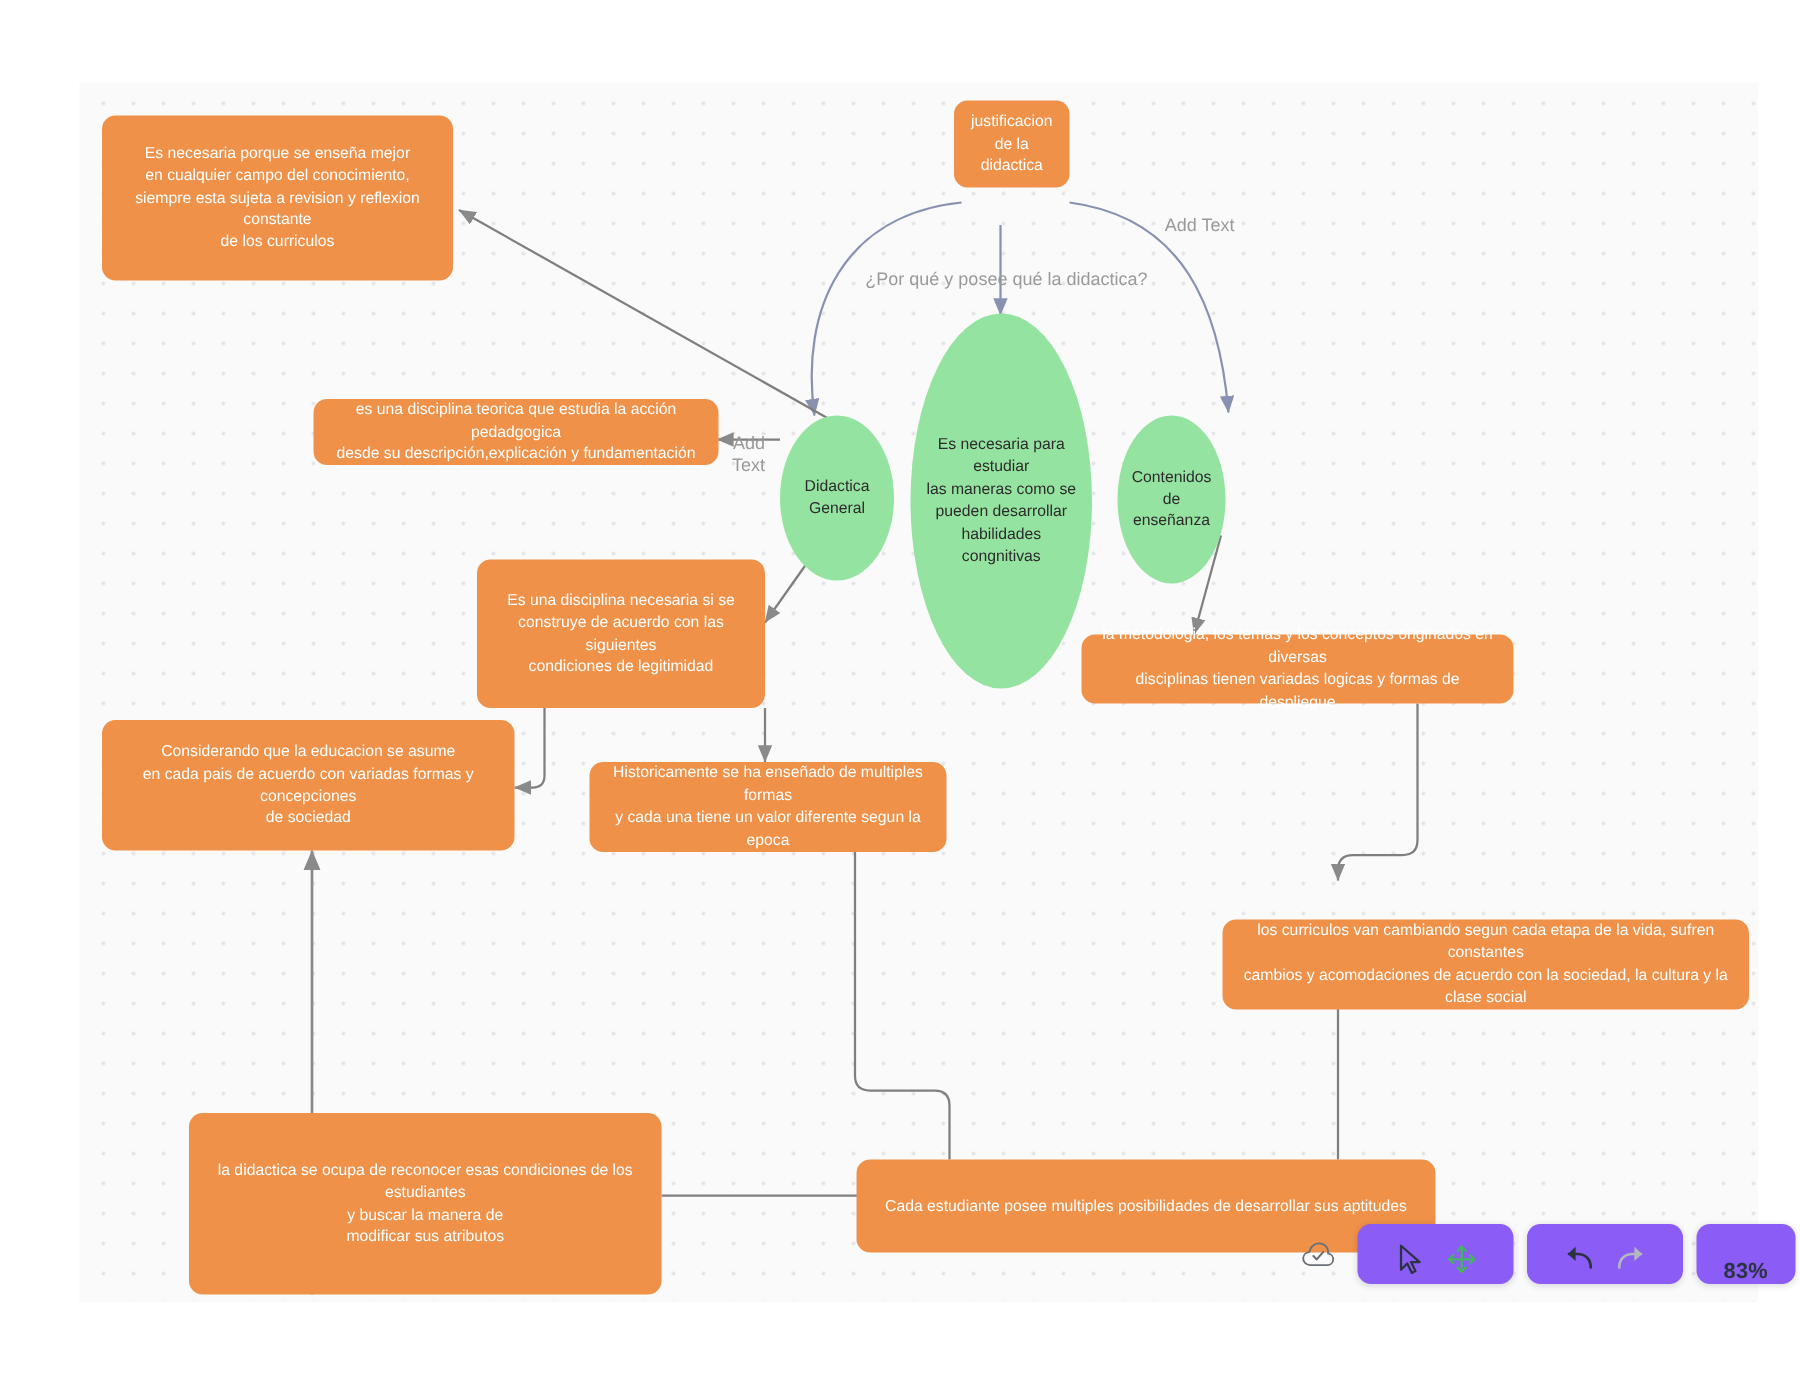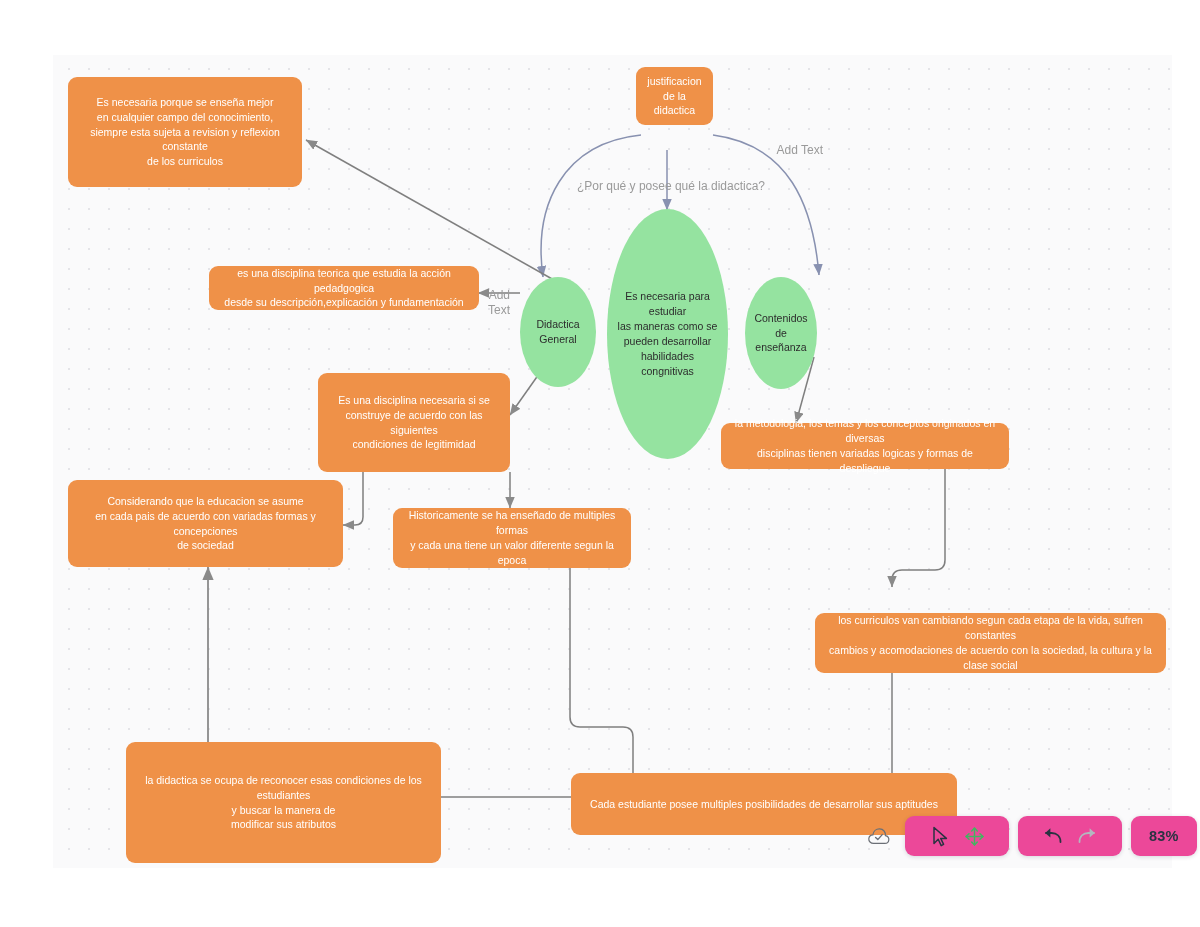--- a/index.html
+++ b/index.html
@@ -84,25 +84,25 @@
     position: absolute;
     left: 862px;
     top: 810px;
     display: flex;
     align-items: center;
     gap: 9px;
     height: 52px;
   }
 
   .tb-group {
-    background: #ec4899;
+    background: #8b5cf6;
     border-radius: 9px;
     box-shadow: 0 1px 4px rgba(30,40,60,0.16);
     display: flex;
-    align-items: center;
+    align-items: flex-end;
     height: 40px;
     padding: 0 18px;
   }
 
   .tb-btn {
     width: 34px; height: 34px;
     display: flex; align-items: center; justify-content: center;
     border-radius: 7px;
     cursor: pointer;
   }

